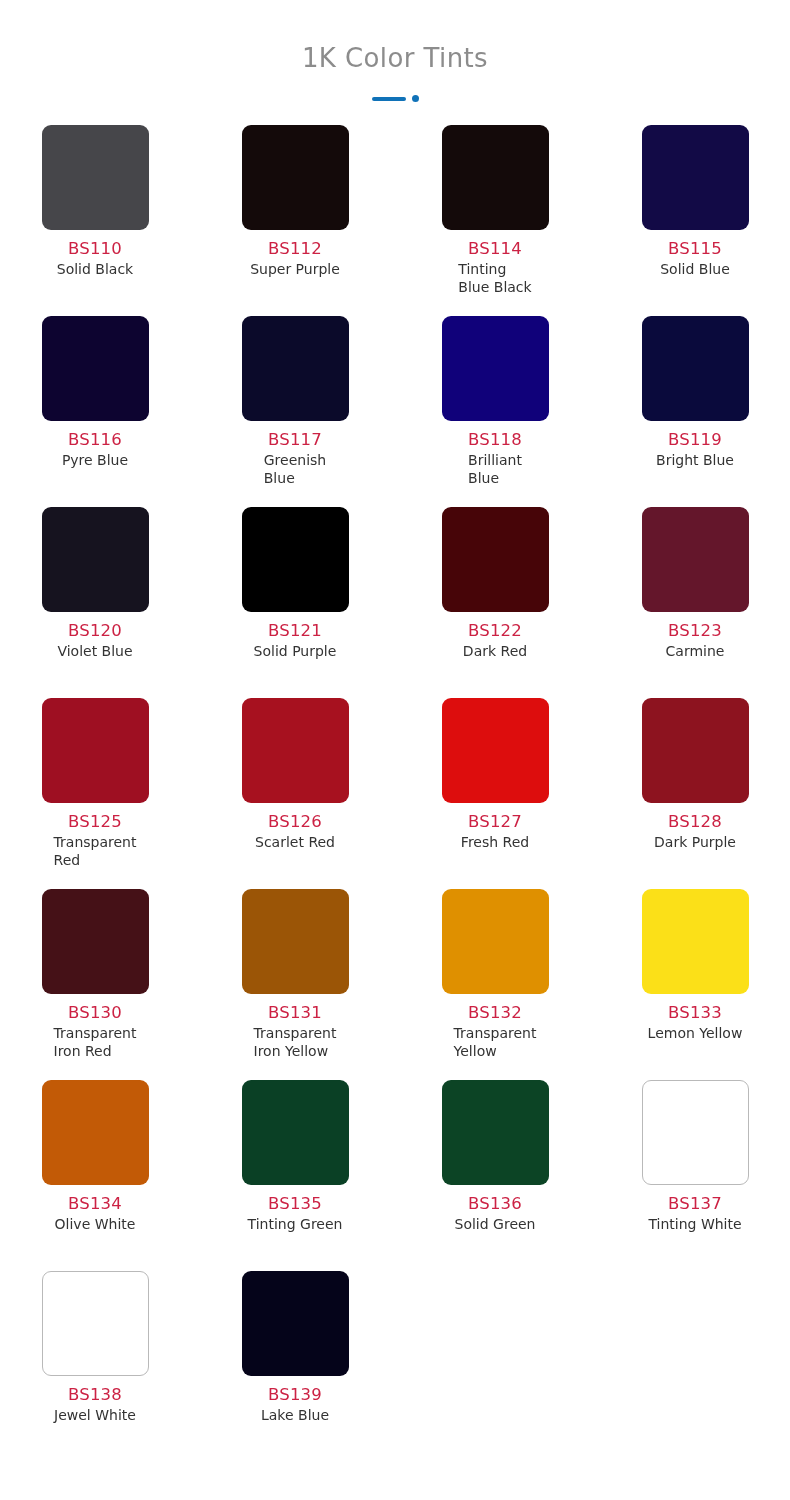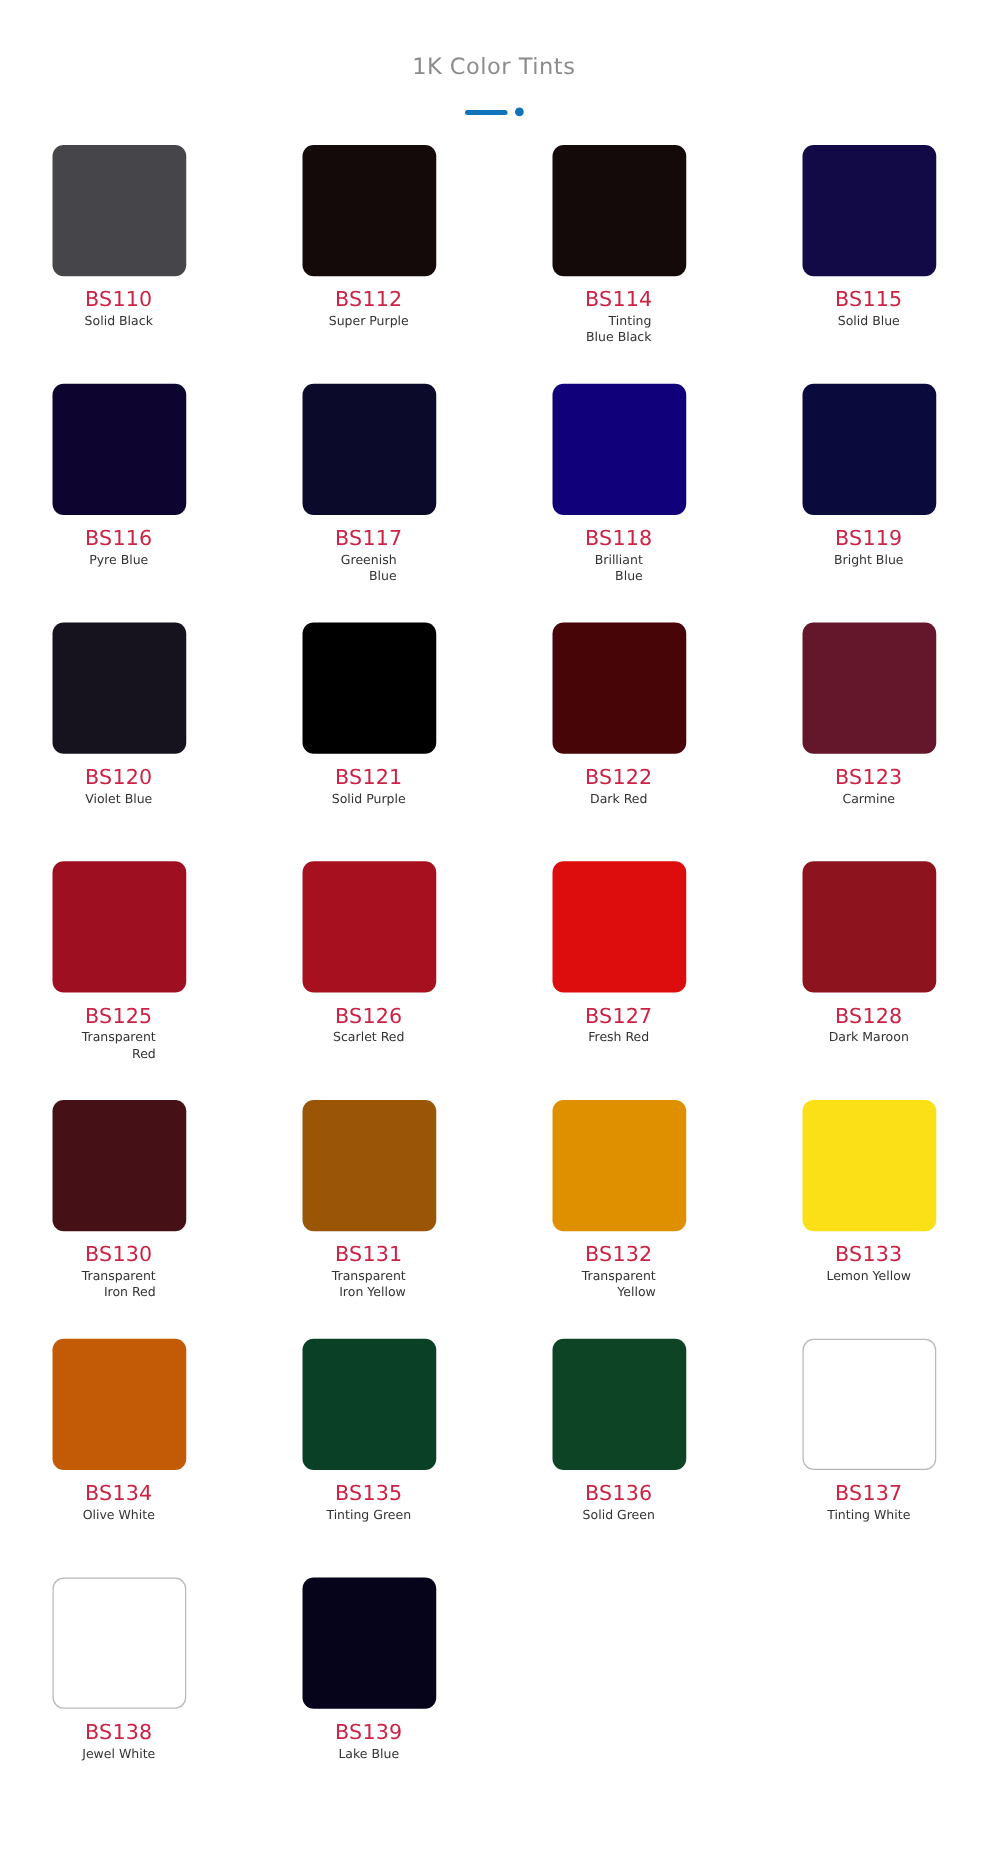--- a/index.html
+++ b/index.html
@@ -21,21 +21,21 @@
     position: relative;
     background: #ffffff;
   }
 
   
   .header {
     padding-top: 44px;
     text-align: center;
   }
   .page-title {
-    font-size: 18px;
+    font-size: 26px;
     font-weight: 400;
     color: #8c8c8c;
     letter-spacing: 0.4px;
     line-height: 1.1;
     margin: 0;
   }
   .title-rule {
     margin-top: 22px;
     height: 8px;
     display: flex;
@@ -88,24 +88,24 @@
   .swatch-code {
     margin-top: 9px;
     font-size: 16.5px;
     color: #cc2244;
     line-height: 1.25;
     text-align: center;
     letter-spacing: 0.2px;
   }
   .swatch-name {
     margin-top: 1px;
-    font-size: 10px;
+    font-size: 14px;
     color: #333333;
     line-height: 1.3;
-    text-align: right;
+    text-align: left;
     max-width: 150px;
     white-space: pre-line;
   }
 </style>
 </head>
 <body>
 
 <div class="page">
 
   <div class="header">
@@ -192,21 +192,21 @@
         <div class="swatch-name">Scarlet Red</div>
       </div>
       <div class="swatch-cell">
         <div class="swatch-chip" style="background: rgb(221, 13, 13);"></div>
         <div class="swatch-code">BS127</div>
         <div class="swatch-name">Fresh Red</div>
       </div>
       <div class="swatch-cell">
         <div class="swatch-chip" style="background: rgb(141, 19, 31);"></div>
         <div class="swatch-code">BS128</div>
-        <div class="swatch-name">Dark Maroon</div>
+        <div class="swatch-name">Dark Purple</div>
       </div>
       <div class="swatch-cell">
         <div class="swatch-chip" style="background: rgb(69, 17, 23);"></div>
         <div class="swatch-code">BS130</div>
         <div class="swatch-name">Transparent
 Iron Red</div>
       </div>
       <div class="swatch-cell">
         <div class="swatch-chip" style="background: rgb(155, 85, 6);"></div>
         <div class="swatch-code">BS131</div>

